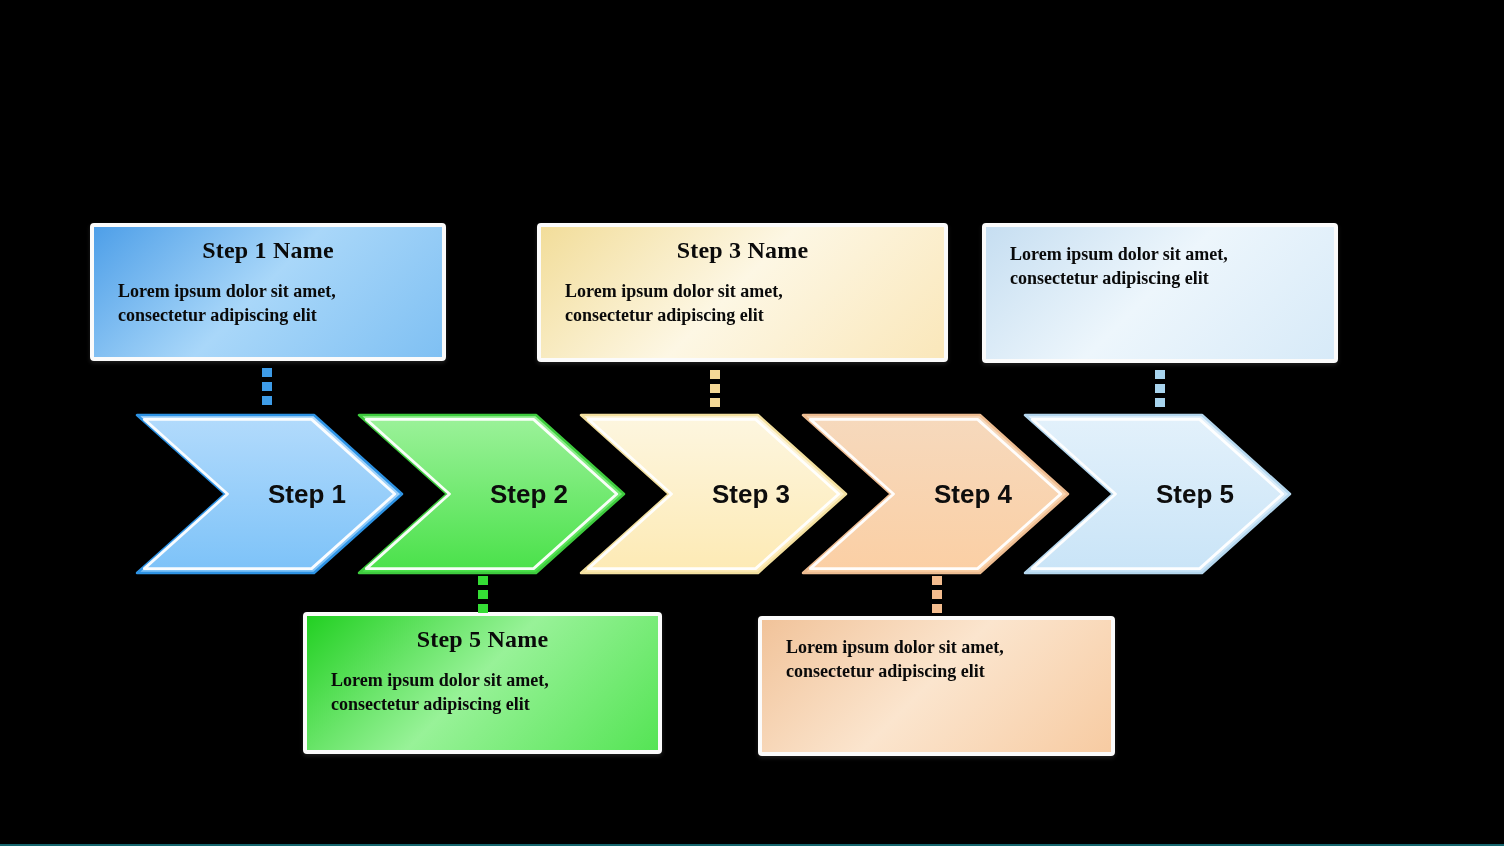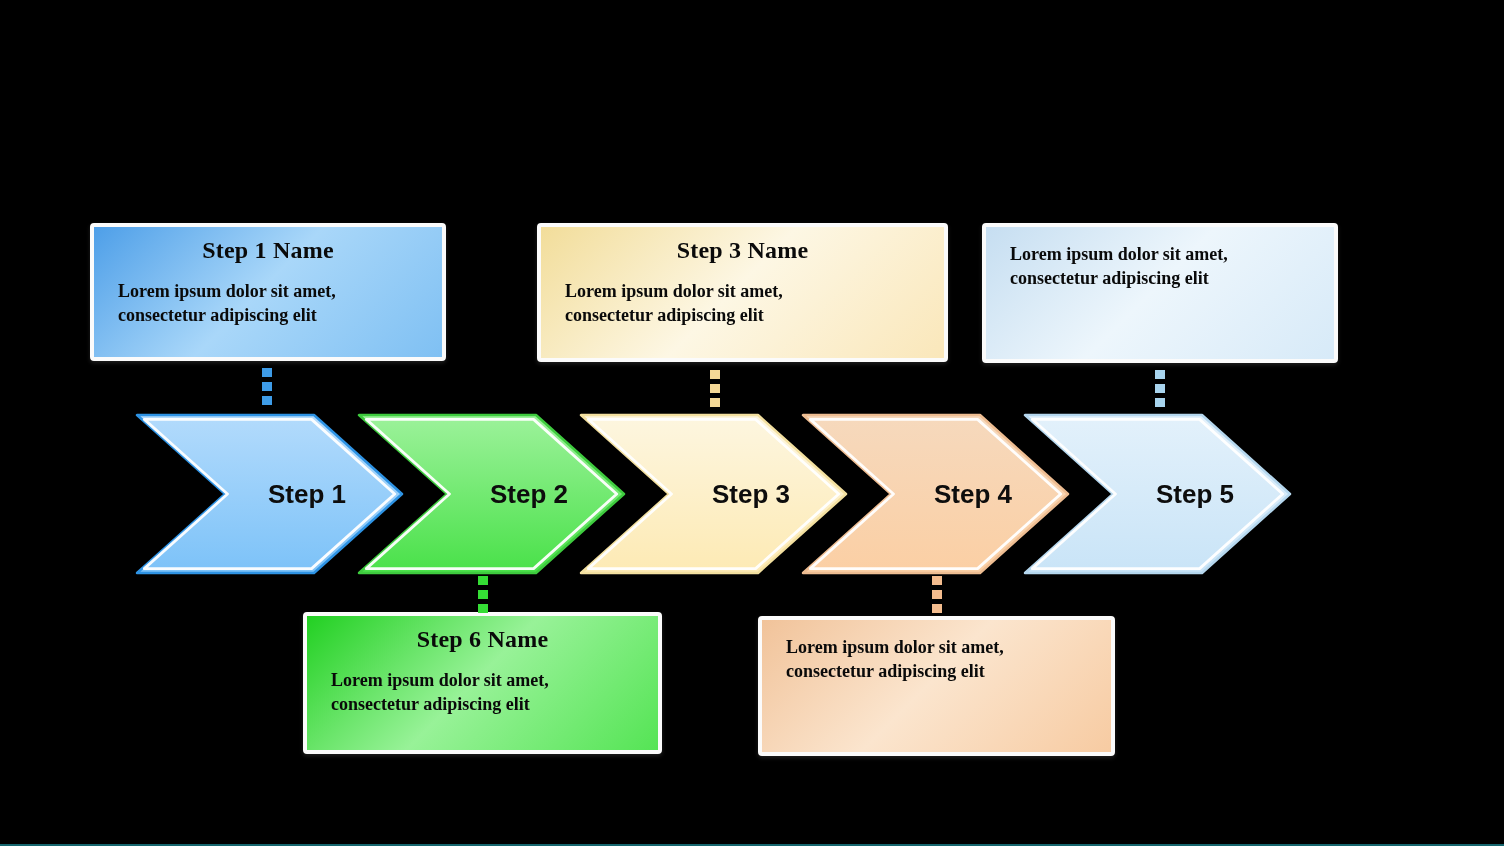--- a/index.html
+++ b/index.html
@@ -85,21 +85,21 @@
         </linearGradient>
       </defs>
       <polygon class="arrow-shape" points="2,2 179,2 267,81 179,160 2,160 90,81" stroke-width="2.5" stroke-linejoin="round" fill="url(#agrad0)" stroke="#2e93e4"></polygon>
       <polygon class="arrow-bevel" points="2,2 179,2 267,81 179,160 2,160 90,81" fill="none" stroke="rgba(255,255,255,0.95)" stroke-width="3" stroke-linejoin="round" transform="translate(7.4,4.45) scale(0.945)"></polygon>
       <text class="arrow-label" x="172" y="90" text-anchor="middle">Step 1</text>
     </svg>
   </div>
 
   <div class="step-group">
     <div class="callout" style="left: 303px; top: 612px; width: 359px; height: 142px; background: linear-gradient(135deg, rgb(34, 208, 34) 0%, rgb(152, 242, 152) 48%, rgb(85, 228, 85) 100%);">
-      <div class="callout-title">Step 6 Name</div>
+      <div class="callout-title">Step 5 Name</div>
       <div class="callout-body">
         <span class="line1">Lorem ipsum dolor sit amet,</span>
         <span class="line2">consectetur adipiscing elit</span>
       </div>
     </div>
     <div class="connector" style="left: 478px; top: 576px; height: 37px; background: repeating-linear-gradient(rgb(53, 221, 53) 0px, rgb(53, 221, 53) 9px, transparent 9px, transparent 14px);"></div>
     <svg class="arrow" width="270" height="162" viewBox="0 0 270 162" style="left: 357px; top: 413px;">
       <defs>
         <linearGradient class="grad" x1="0" y1="0" x2="0" y2="1" id="agrad1">
           <stop class="stop-top" offset="0" stop-color="#9df29b"></stop>

